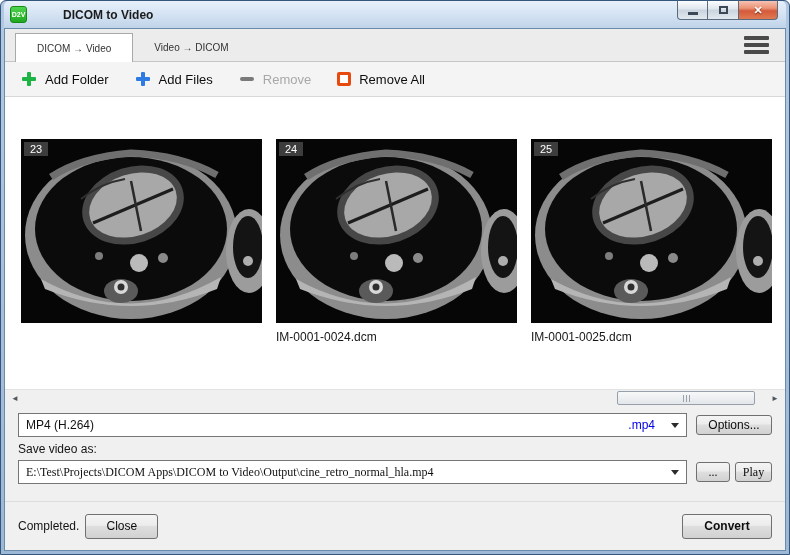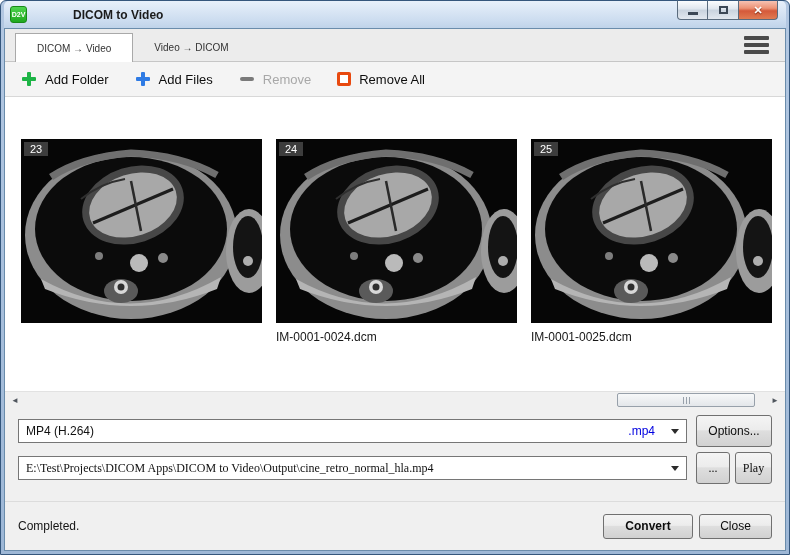--- a/index.html
+++ b/index.html
@@ -12,21 +12,21 @@
     padding:0 3px 3px 3px;
     display:flex; flex-direction:column;
   }
 
   
   .titlebar{ height:27px; display:flex; align-items:center; padding:0 6px; position:relative;
              background:linear-gradient(#e7f0fa,#cdddf0 70%,#bfd3e9); border-radius:5px 5px 0 0; }
   .app-icon{ width:17px; height:17px; border-radius:3px; background:linear-gradient(#4fd44f,#1fa81f);
              border:1px solid #188a18; color:#fff; font-size:7px; font-weight:bold;
              display:flex; align-items:center; justify-content:center; }
-  .title-text{ margin-left:12px; font-size:12px; font-weight:bold; color:#1b1b1b;padding-left:34px; }
+  .title-text{ margin-left:2px; font-size:12px; font-weight:bold; color:#1b1b1b;padding-left:34px; }
   .win-buttons{ position:absolute; top:-1px; right:8px; display:flex; }
   .win-btn{ width:31px; height:20px; border:1px solid #5a6b7d; border-top:1px solid #34567c;
             display:flex; align-items:center; justify-content:center;
             background:linear-gradient(#fcfdfe,#dfe6ee 45%,#c9d3de 50%,#e2e8ef); }
   .win-btn + .win-btn{ border-left:none; }
   .win-btn.min{ border-radius:0 0 0 4px; }
   .win-btn.close{ width:39px; border-radius:0 0 4px 0;
             background:linear-gradient(#f6c2b2,#ec9275 40%,#d4593a 55%,#e07b52); }
   .glyph-min{ width:10px; height:3px; background:#3c4856; margin-top:6px; }
   .glyph-max{ width:9px; height:8px; border:2px solid #3c4856; background:transparent; }
@@ -80,21 +80,21 @@
   
   .controls{ background:#f0f0f0; padding:7px 13px 9px; }
   .ctrl-label{ font-size:12px; color:#141414; margin:2px 0 4px; }
   .ctrl-row{ display:flex; align-items:center; margin-bottom:5px; }
   .combo{ width:669px; height:24px; background:#fff; border:1px solid #767676;
           display:flex; align-items:center; padding:0 7px; font-size:12px; color:#111; cursor:default; }
   .combo-value{ flex:1; white-space:nowrap; overflow:hidden; }
   .combo-ext{ color:#0000e0; margin-right:16px; }
   .combo-arrow{ width:0; height:0; border:4px solid transparent; border-top:5px solid #2b2b2b;
                 margin-top:5px; }
-  .btn{ height:32px; border:1px solid #707070; border-radius:3px; font-size:12px; color:#0d0d0d;
+  .btn{ height:20px; border:1px solid #707070; border-radius:3px; font-size:12px; color:#0d0d0d;
         background:linear-gradient(#f4f4f4,#ececec 45%,#dedede 50%,#d1d1d1);
         display:flex; align-items:center; justify-content:center; cursor:pointer; }
   .options-btn{ width:76px; margin-left:auto; }
   .browse-btn{ width:34px; margin-left:auto; }
   .play-btn{ width:37px; margin-left:5px; }
 
   
   .statusbar{ border-top:1px solid #dcdcdc; background:#f0f0f0; flex:0 0 49px;
               display:flex; align-items:center; padding:0 13px; }
   .status-text{ font-size:12px; color:#141414; }
@@ -237,30 +237,31 @@
     <div class="controls">
       <div class="ctrl-row">
         <div class="combo">
           <span class="combo-value">MP4 (H.264)</span>
           <span class="combo-ext">.mp4</span>
           <span class="combo-arrow"></span>
         </div>
         <div class="btn options-btn">Options...</div>
       </div>
 
+      <div class="ctrl-label">Save video as:</div>
       <div class="ctrl-row" style="margin-bottom:8px;font-family:Liberation Serif, serif;">
         <div class="combo">
           <span class="combo-value">E:\Test\Projects\DICOM Apps\DICOM to Video\Output\cine_retro_normal_hla.mp4</span>
           <span class="combo-arrow"></span>
         </div>
         <div class="btn browse-btn">...</div>
         <div class="btn play-btn">Play</div>
       </div>
     </div>
 
     <div class="statusbar">
       <span class="status-text">Completed.</span>
+      <div class="btn close-btn">Close</div>
       <div class="btn convert-btn">Convert</div>
-      <div class="btn close-btn">Close</div>
     </div>
 
   </div>
 </div>
 
 </body></html>

